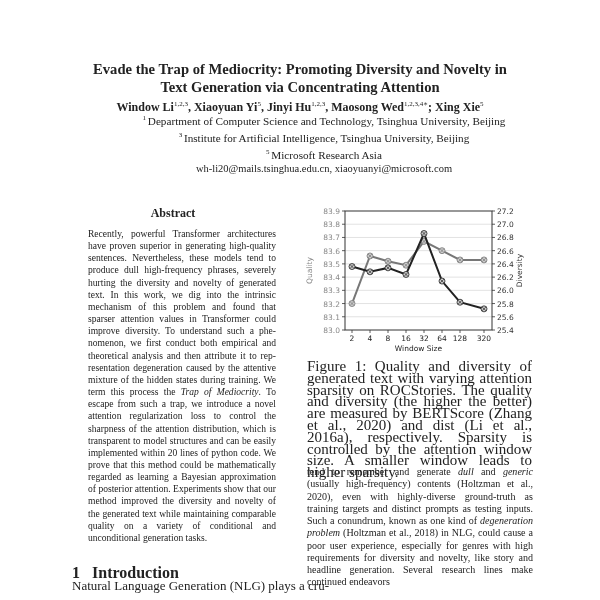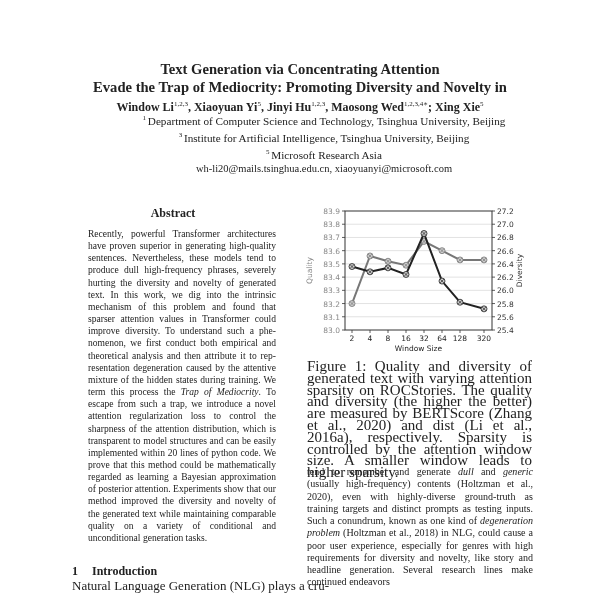--- a/index.html
+++ b/index.html
@@ -5,34 +5,34 @@
   html,body{margin:0;padding:0;background:#fff;}
   body{width:600px;height:600px;overflow:hidden;position:relative;font-family:"Liberation Serif","DejaVu Serif",serif;color:#222;}
   .title{position:absolute;left:0;top:60px;width:600px;text-align:center;font-weight:bold;font-size:14.6px;line-height:18px;}
   .authors{position:absolute;left:0;top:97px;width:600px;text-align:center;font-weight:bold;font-size:12px;line-height:15px;}
   .authors sup{font-weight:normal;font-size:7px;}
   .affils{position:absolute;left:0;top:111px;width:600px;text-align:center;font-size:11.2px;line-height:14.3px;margin-left:24px;}
   .affils sup{font-size:7px;}
   .emails{font-family:Liberation Serif, serif;font-size:10.5px;}
   .abs-head{position:absolute;left:68px;top:206px;width:210px;text-align:center;font-weight:bold;font-size:12px;}
   .abstract{position:absolute;left:88px;top:228px;width:188px;font-size:9.55px;line-height:12.15px;text-align:justify;hyphens:manual;}
-  .intro-head{position:absolute;left:72px;top:564px;font-weight:bold;font-size:12px;}
+  .intro-head{position:absolute;left:72px;top:564px;font-weight:bold;font-size:16px;}
   .intro-head .num{display:inline-block;width:20px;}
   .intro-text{position:absolute;left:72px;top:580px;width:212px;font-size:13px;line-height:12px;white-space:nowrap;}
   .chart{position:absolute;left:300px;top:200px;width:240px;height:170px;}
   .caption{position:absolute;left:307px;top:361px;width:225px;font-size:15px;line-height:11.8px;text-align:justify;}
   .body-right{position:absolute;left:307px;top:466px;width:226px;font-size:10.05px;line-height:12.25px;text-align:justify;}
   i{font-style:italic;}
 </style>
 </head>
 <body>
 
 <div class="title">
+  <div>Evade the Trap of Mediocrity: Promoting Diversity and Novelty in</div>
   <div>Text Generation via Concentrating Attention</div>
-  <div>Evade the Trap of Mediocrity: Promoting Diversity and Novelty in</div>
 </div>
 
 <div class="authors" id="authors"><span>Window Li</span><sup>1,2,3</sup>, <span>Xiaoyuan Yi</span><sup>5</sup>, <span>Jinyi Hu</span><sup>1,2,3</sup>, <span>Maosong Wed</span><sup>1,2,3,4∗</sup>; <span>Xing Xie</span><sup>5</sup></div>
 
 <div class="affils">
   <div id="affil-list">
       <div><sup>1 </sup>Department of Computer Science and Technology, Tsinghua University, Beijing</div>
       <div><sup>3 </sup>Institute for Artificial Intelligence, Tsinghua University, Beijing</div>
       <div><sup>5 </sup>Microsoft Research Asia</div>
     </div>

